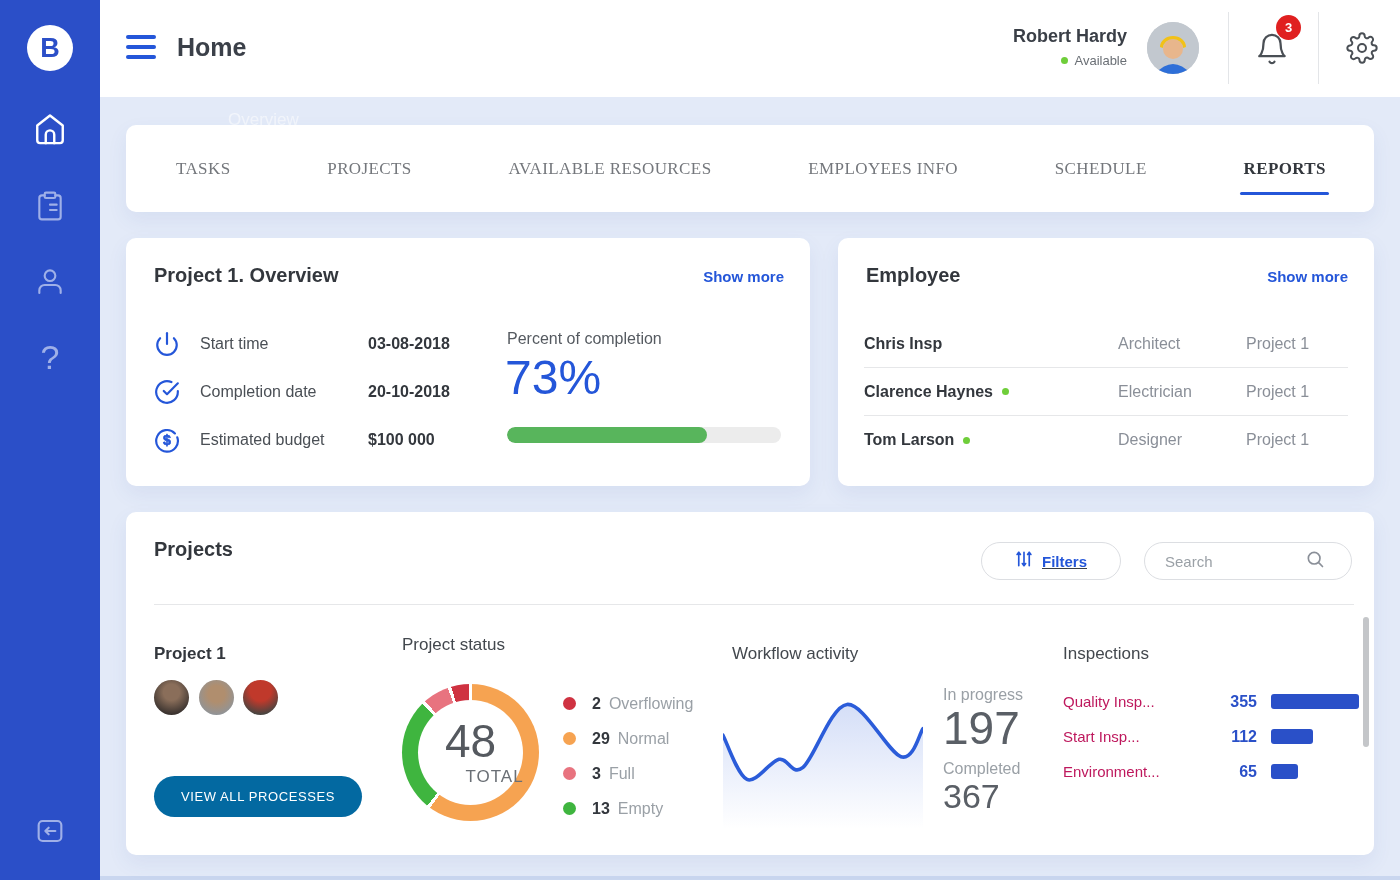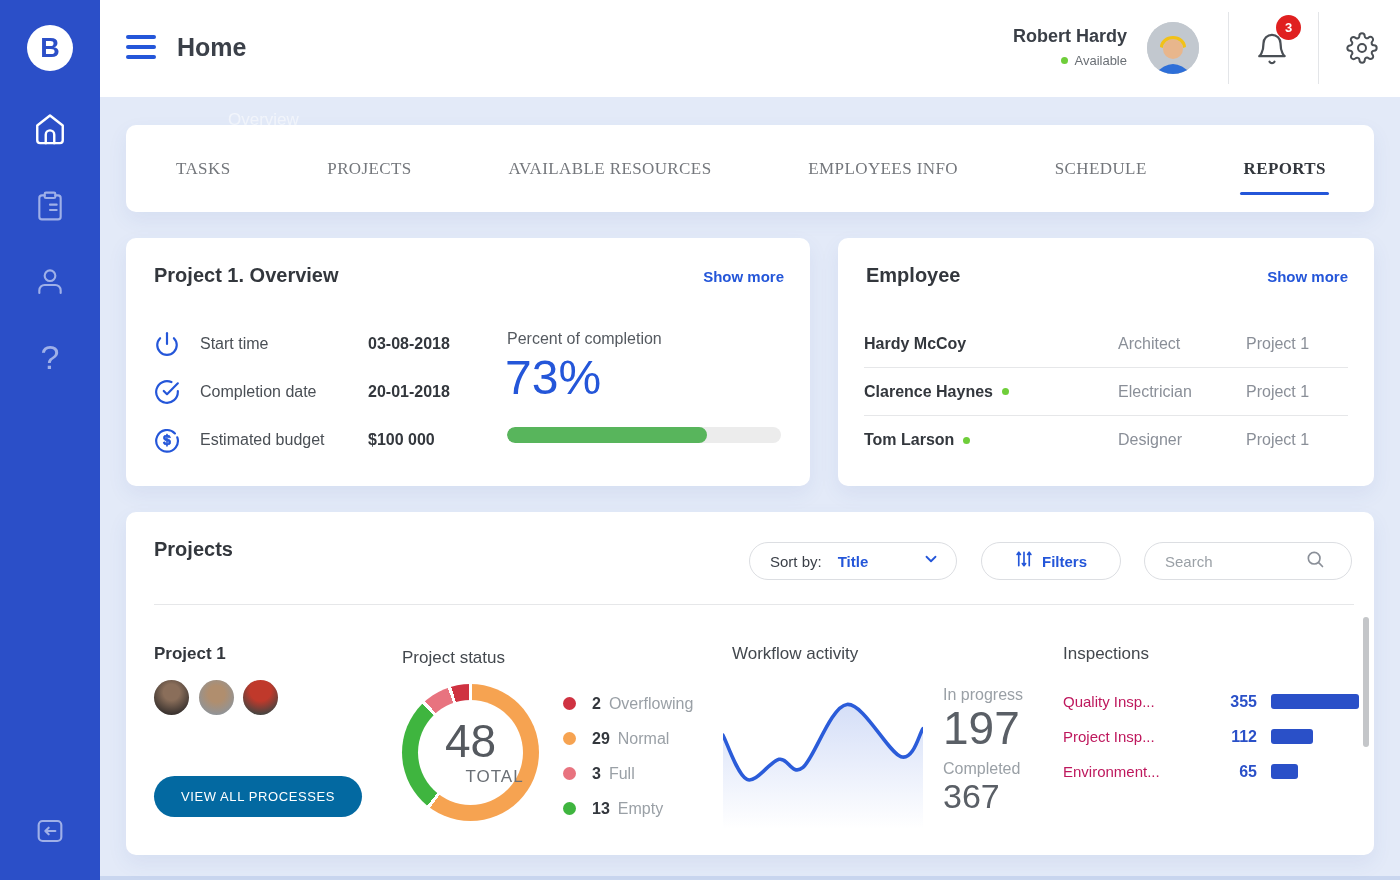--- a/index.html
+++ b/index.html
@@ -69,21 +69,21 @@
   .emp-role, .emp-project { font-size:16px; color:#8a8f98; }
 
   
   .projects-card { left:126px; top:512px; width:1248px; height:343px; z-index:1; }
   .pill { position:absolute; top:30px; height:38px; border:1px solid #dcdee2; border-radius:19px; background:#fff;
           display:flex; align-items:center; cursor:pointer; }
   .sort-pill { left:623px; width:208px; padding:0 16px 0 20px; }
   .sort-label { font-size:15px; color:#3a3f47; }
   .sort-value { font-size:15px; font-weight:700; color:#2456d9; margin-left:16px; }
   .sort-chevron { margin-left:auto; }
-  .filters-pill { left:855px; width:140px; justify-content:center; gap:9px; }
+  .filters-pill { left:855px; width:140px; justify-content:center; gap:9px;text-decoration:underline; }
   .filters-label { font-size:15px; font-weight:700; color:#2456d9; }
   .search-pill { left:1018px; width:208px; padding:0 14px 0 20px; cursor:text; }
   .search-pill input { border:none; outline:none; width:140px; font-size:15px; color:#701a75; font-family:"Liberation Sans",sans-serif; background:transparent; }
   .search-pill input::placeholder { color:#9aa0a6; }
   .search-pill svg { margin-left:auto; }
   .proj-divider { position:absolute; left:28px; right:20px; top:92px; height:1px; background:#e6e7e9; }
 
   .col-title { position:absolute; font-size:17px; color:#43484e; }
   .col-title.bold { font-weight:700; color:#33373d; }
 
@@ -239,21 +239,21 @@
       <span class="ov-value">03-08-2018</span>
     </div>
     <div class="ov-row">
       <span class="ov-icon">
         <svg width="26" height="26" viewBox="0 0 24 24" fill="none" stroke="#2456d9" stroke-width="2" stroke-linecap="round" stroke-linejoin="round">
             <path d="M22 11.08V12a10 10 0 1 1-5.93-9.14"></path>
             <path d="M22 4L12 14.01l-3-3"></path>
           </svg>
       </span>
       <span class="ov-label">Completion date</span>
-      <span class="ov-value">20-01-2018</span>
+      <span class="ov-value">20-10-2018</span>
     </div>
     <div class="ov-row">
       <span class="ov-icon">
         <svg width="26" height="26" viewBox="0 0 24 24" fill="none" stroke="#2456d9" stroke-width="2" stroke-linecap="round" stroke-linejoin="round">
             <path d="M21.5 9.5a10 10 0 1 1-2.2-3.6"></path>
             <text x="12" y="16.5" text-anchor="middle" font-size="13" font-weight="bold" stroke-width="0.6" fill="#2456d9">$</text>
           </svg>
       </span>
       <span class="ov-label">Estimated budget</span>
       <span class="ov-value">$100 000</span>
@@ -267,21 +267,21 @@
   </div>
 </div>
 
 <div class="card employee-card">
   <div class="card-title">Employee</div>
   <div class="show-more">Show more</div>
 
   <div class="emp-rows">
     <div class="emp-row">
       <span class="emp-name">
-          <span>Hardy McCoy</span>
+          <span>Chris Insp</span>
         </span>
       <span class="emp-role">Architect</span>
       <span class="emp-project">Project 1</span>
     </div>
     <div class="emp-row">
       <span class="emp-name">
           <span>Clarence Haynes</span>
           <span class="green-dot"></span>
         </span>
       <span class="emp-role">Electrician</span>
@@ -294,29 +294,20 @@
         </span>
       <span class="emp-role">Designer</span>
       <span class="emp-project">Project 1</span>
     </div>
   </div>
 </div>
 
 <div class="card projects-card">
   <div class="card-title">Projects</div>
 
-  <div class="pill sort-pill">
-    <span class="sort-label">Sort by:</span>
-    <span class="sort-value">Title</span>
-    <span class="sort-chevron">
-      <svg width="18" height="18" viewBox="0 0 24 24" fill="none" stroke="#2456d9" stroke-width="2.4" stroke-linecap="round" stroke-linejoin="round">
-          <path d="M6 9l6 6 6-6"></path>
-        </svg>
-    </span>
-  </div>
 
   <div class="pill filters-pill">
     <span>
       <svg width="18" height="18" viewBox="0 0 24 24" fill="none" stroke="#2456d9" stroke-width="2.2" stroke-linecap="round">
           <path d="M5 3v18M5 3l-2.2 3M5 3l2.2 3"></path>
           <path d="M12 21V3M12 21l-2.2-3M12 21l2.2-3"></path>
           <path d="M19 3v18M19 3l-2.2 3M19 3l2.2 3"></path>
         </svg>
     </span>
     <span class="filters-label">Filters</span>
@@ -334,21 +325,21 @@
 
   <div class="proj-divider"></div>
 
   <div class="col-title bold" style="left:28px; top:132px">Project 1</div>
   <span class="team-avatar" style="left:28px; background:radial-gradient(circle at 50% 35%, #8a6e5a 28%, #3c3430 75%)"></span>
   <span class="team-avatar" style="left:73px; background:radial-gradient(circle at 50% 40%, #b08e6e 30%, #8f9499 78%)"></span>
   <span class="team-avatar" style="left:117px; background:radial-gradient(circle at 50% 30%, #c0392b 35%, #4a4440 78%)"></span>
   <span class="team-avatar" style="left:161px; background:radial-gradient(circle at 50% 40%, #9a8succ 0%, #a98f74 32%, #9ba0a3 78%)"></span>
   <button class="view-all-btn">VIEW ALL PROCESSES</button>
 
-  <div class="col-title" style="left:276px; top:136px">Project status</div>
+  <div class="col-title" style="left:276px; top:123px">Project status</div>
   <div class="donut" style="background: conic-gradient(rgb(255, 255, 255) 0deg, rgb(255, 255, 255) 1.5deg, rgb(246, 163, 81) 1.5deg, rgb(246, 163, 81) 216.223deg, rgb(255, 255, 255) 216.223deg, rgb(255, 255, 255) 219.223deg, rgb(63, 181, 63) 219.223deg, rgb(63, 181, 63) 315.479deg, rgb(255, 255, 255) 315.479deg, rgb(255, 255, 255) 318.479deg, rgb(232, 115, 127) 318.479deg, rgb(232, 115, 127) 340.691deg, rgb(255, 255, 255) 340.691deg, rgb(255, 255, 255) 343.691deg, rgb(207, 50, 65) 343.691deg, rgb(207, 50, 65) 358.5deg, rgb(255, 255, 255) 358.5deg, rgb(255, 255, 255) 360deg);">
     <div class="donut-hole">
       <div class="donut-total">48</div>
       <div class="donut-total-label">TOTAL</div>
     </div>
   </div>
   <div class="legend">
     <div class="legend-row">
       <span class="legend-dot" style="background: rgb(207, 50, 65);"></span>
       <span class="legend-num">2</span>
@@ -390,21 +381,21 @@
   </div>
 
   <div class="col-title" style="left:937px; top:132px">Inspections</div>
   <div class="insp-rows">
     <div class="insp-row">
       <span class="insp-label">Quality Insp...</span>
       <span class="insp-num">355</span>
       <span class="insp-bar" style="width: 88px; background: rgb(42, 80, 200);"></span>
     </div>
     <div class="insp-row">
-      <span class="insp-label">Project Insp...</span>
+      <span class="insp-label">Start Insp...</span>
       <span class="insp-num">112</span>
       <span class="insp-bar" style="width: 42px; background: rgb(42, 80, 200);"></span>
     </div>
     <div class="insp-row">
       <span class="insp-label">Environment...</span>
       <span class="insp-num">65</span>
       <span class="insp-bar" style="width: 27px; background: rgb(42, 80, 200);"></span>
     </div>
   </div>
 

